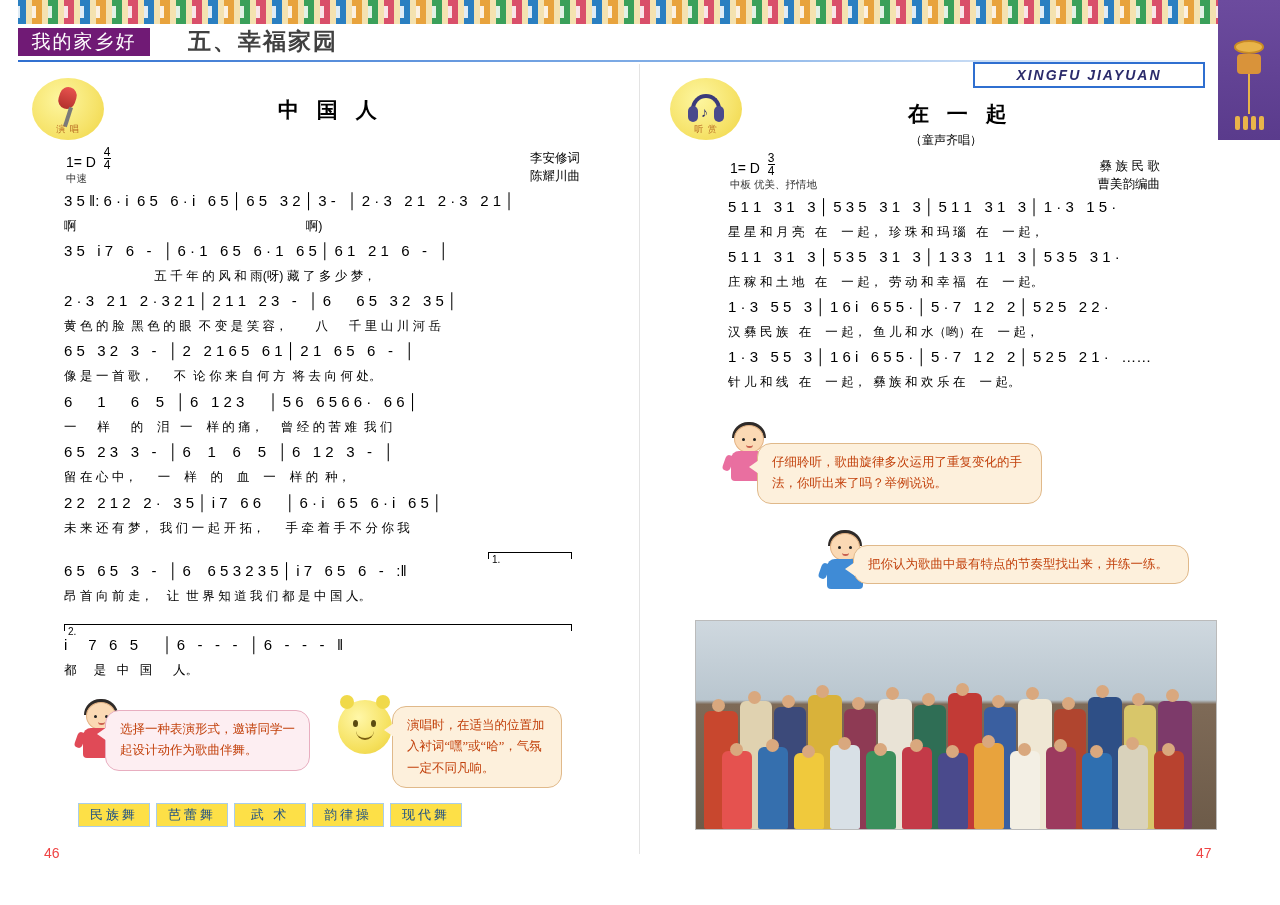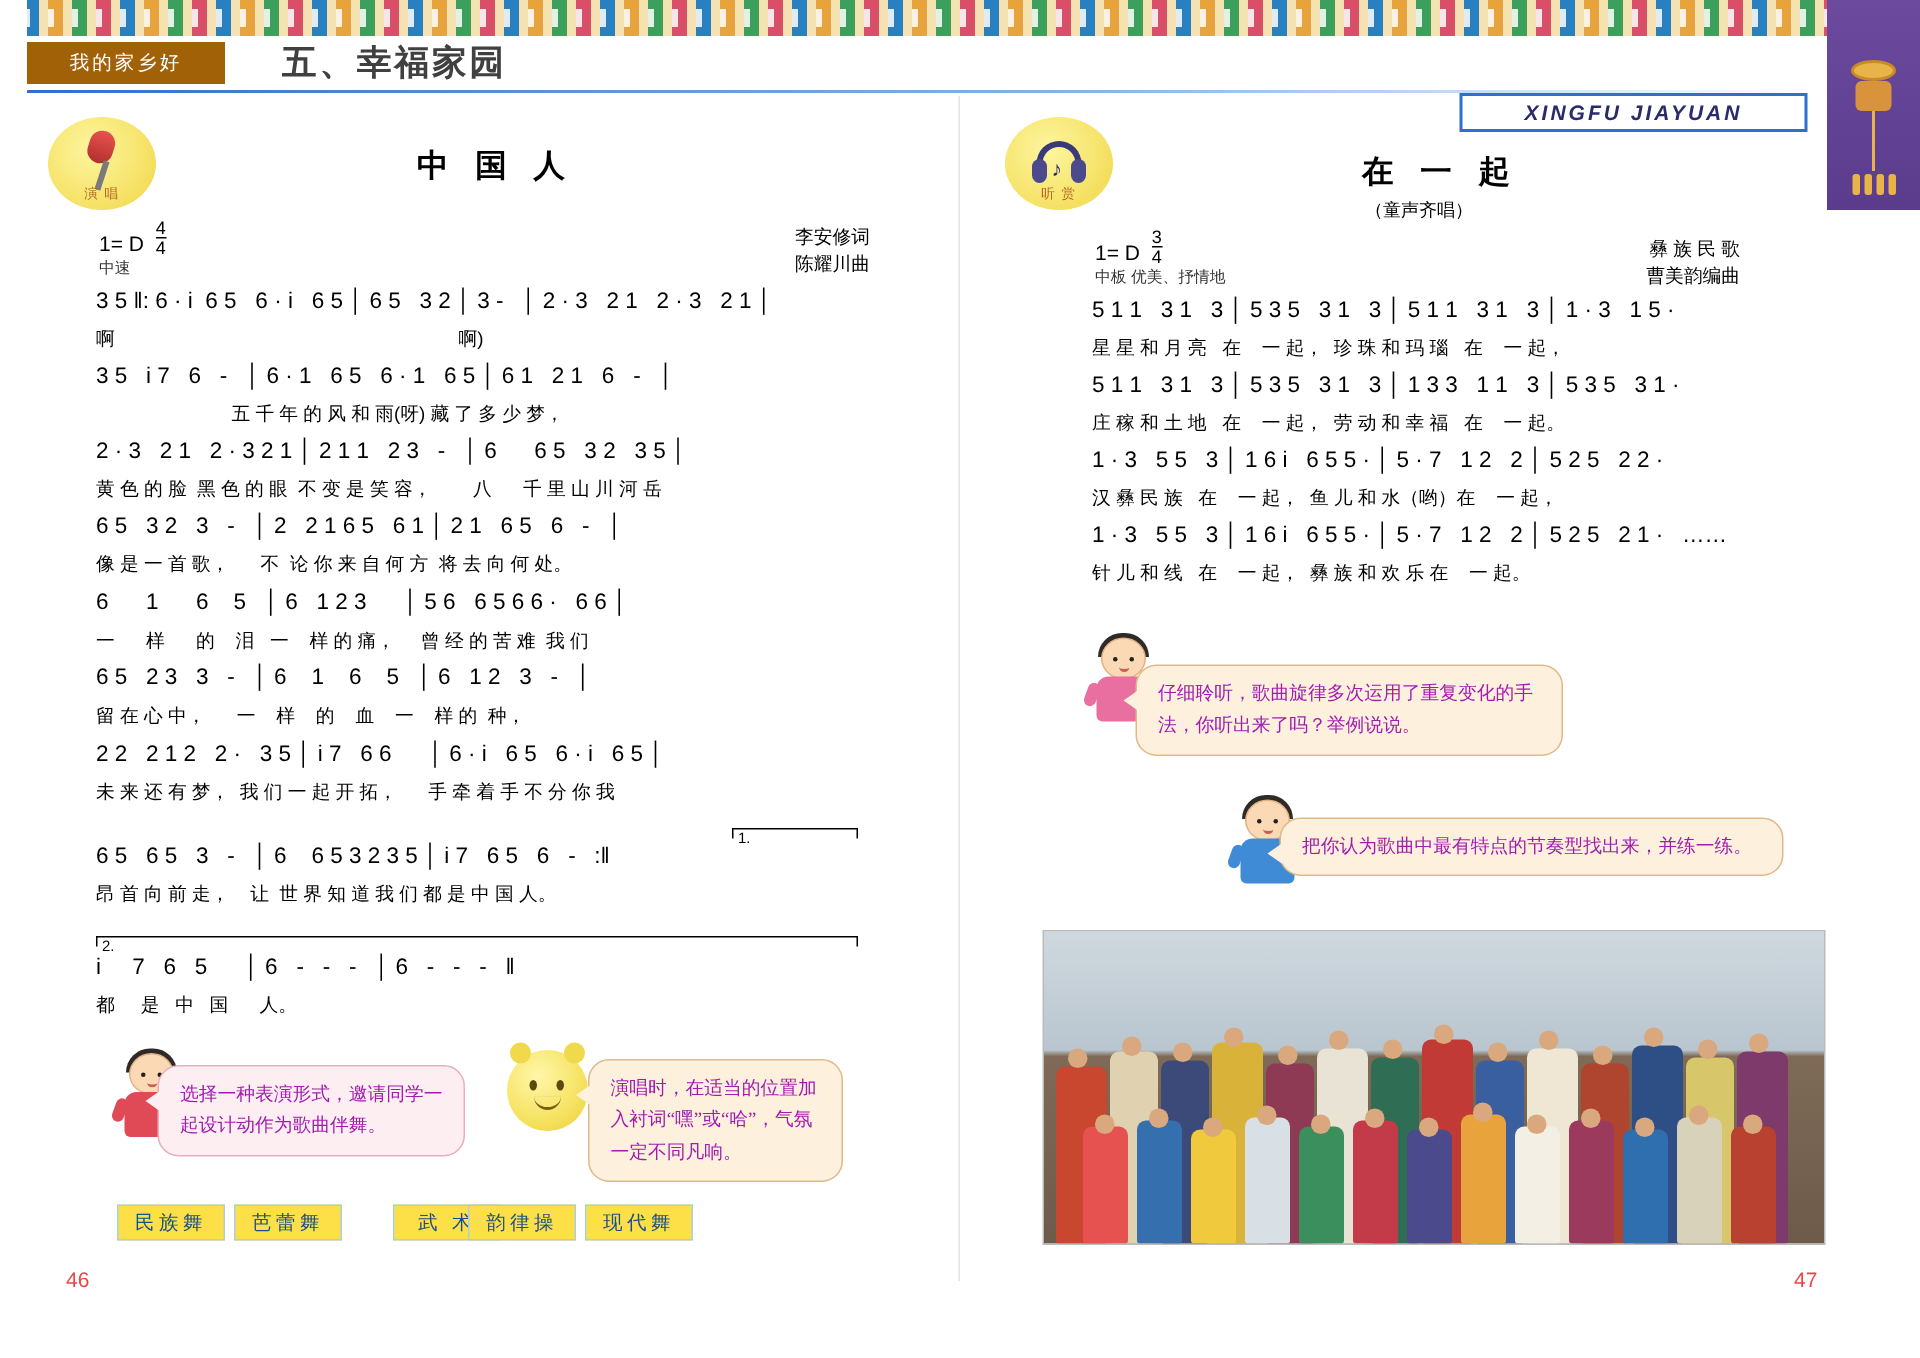--- a/index.html
+++ b/index.html
@@ -44,21 +44,21 @@
   .ornament{ position:absolute; left:50%; top:40px; transform:translateX(-50%); }
   .orn-ring{ width:30px;height:14px;border-radius:50%;background:#e8b44a;border:2px solid #c98b25;}
   .orn-body{ width:24px;height:20px;margin:0 auto;background:#d9933a;border-radius:4px;}
   .orn-tassel{ width:2px;height:40px;background:#e8b44a;margin:0 auto;}
   .orn-dots{ display:flex;justify-content:center;gap:3px;margin-top:2px;}
   .orn-dots span{width:5px;height:14px;background:#e8b44a;border-radius:2px;display:block;}
 
   
   .hdr-title-box{
     position:absolute; left:18px; top:28px; width:132px; height:28px;
-    background:#a16207; color:#fff; font-size:13px; letter-spacing:2px;
+    background:#701a75; color:#fff; font-size:19px; letter-spacing:2px;
     display:flex; align-items:center; justify-content:center;
   }
   .hdr-unit{
     position:absolute; left:188px; top:26px; font-size:23px; color:#404040;
     font-weight:bold; letter-spacing:2px;
   }
   .hdr-rule{
     position:absolute; left:18px; top:60px; width:1190px; height:2px;
     background:linear-gradient(90deg,#2f6fd0,#8ab4e8 60%,#ffffff);
   }
@@ -109,21 +109,21 @@
   .pinyin-box{
     position:absolute; left:973px; top:62px; width:232px; height:26px;
     border:2px solid #2f6fd0; background:#fff;
     display:flex; align-items:center; justify-content:center;
     font-style:italic; font-weight:bold; font-size:14px; letter-spacing:2px; color:#2b2b6b;
   }
 
   
   .bubble{
     position:absolute; background:#fdf0dc; border:1px solid #e0b98a; border-radius:14px;
-    padding:8px 14px; font-size:12.5px; line-height:1.7; color:#a21caf;
+    padding:8px 14px; font-size:12.5px; line-height:1.7; color:#c2410c;
   }
   .bubble.pink{ background:#fdeef2; border-color:#e8aec0; }
   .bubble.hand{ font-family:"Liberation Serif", serif; }
   .bubble .tail{
     position:absolute; left:-9px; top:16px; width:0;height:0;
     border-top:7px solid transparent; border-bottom:7px solid transparent;
     border-right:10px solid #fdf0dc;
   }
   .bubble.pink .tail{ border-right-color:#fdeef2; }
 
@@ -285,21 +285,21 @@
     <div class="e r"></div>
     <div class="m"></div>
 </div>
 <div class="bubble hand" style="left:392px; top:706px; width:170px;">
   <div class="tail"></div>
   <span>演唱时，在适当的位置加入衬词“嘿”或“哈”，气氛一定不同凡响。</span>
 </div>
 
 <div class="tag" style="left:78px; top:803px; width:72px;">民族舞</div>
 <div class="tag" style="left:156px; top:803px; width:72px;">芭蕾舞</div>
-<div class="tag" style="left:234px; top:803px; width:72px;margin-left:28px;">武 术</div>
+<div class="tag" style="left:234px; top:803px; width:72px;">武 术</div>
 <div class="tag" style="left:312px; top:803px; width:72px;">韵律操</div>
 <div class="tag" style="left:390px; top:803px; width:72px;">现代舞</div>
 
 <div class="pageno" style="left:44px; top:845px;">46</div>
 
 <div class="badge" style="left:670px; top:78px;">
   <div class="hp">
     <div class="bow"></div>
       <div class="ear-l"></div>
       <div class="ear-r"></div>

